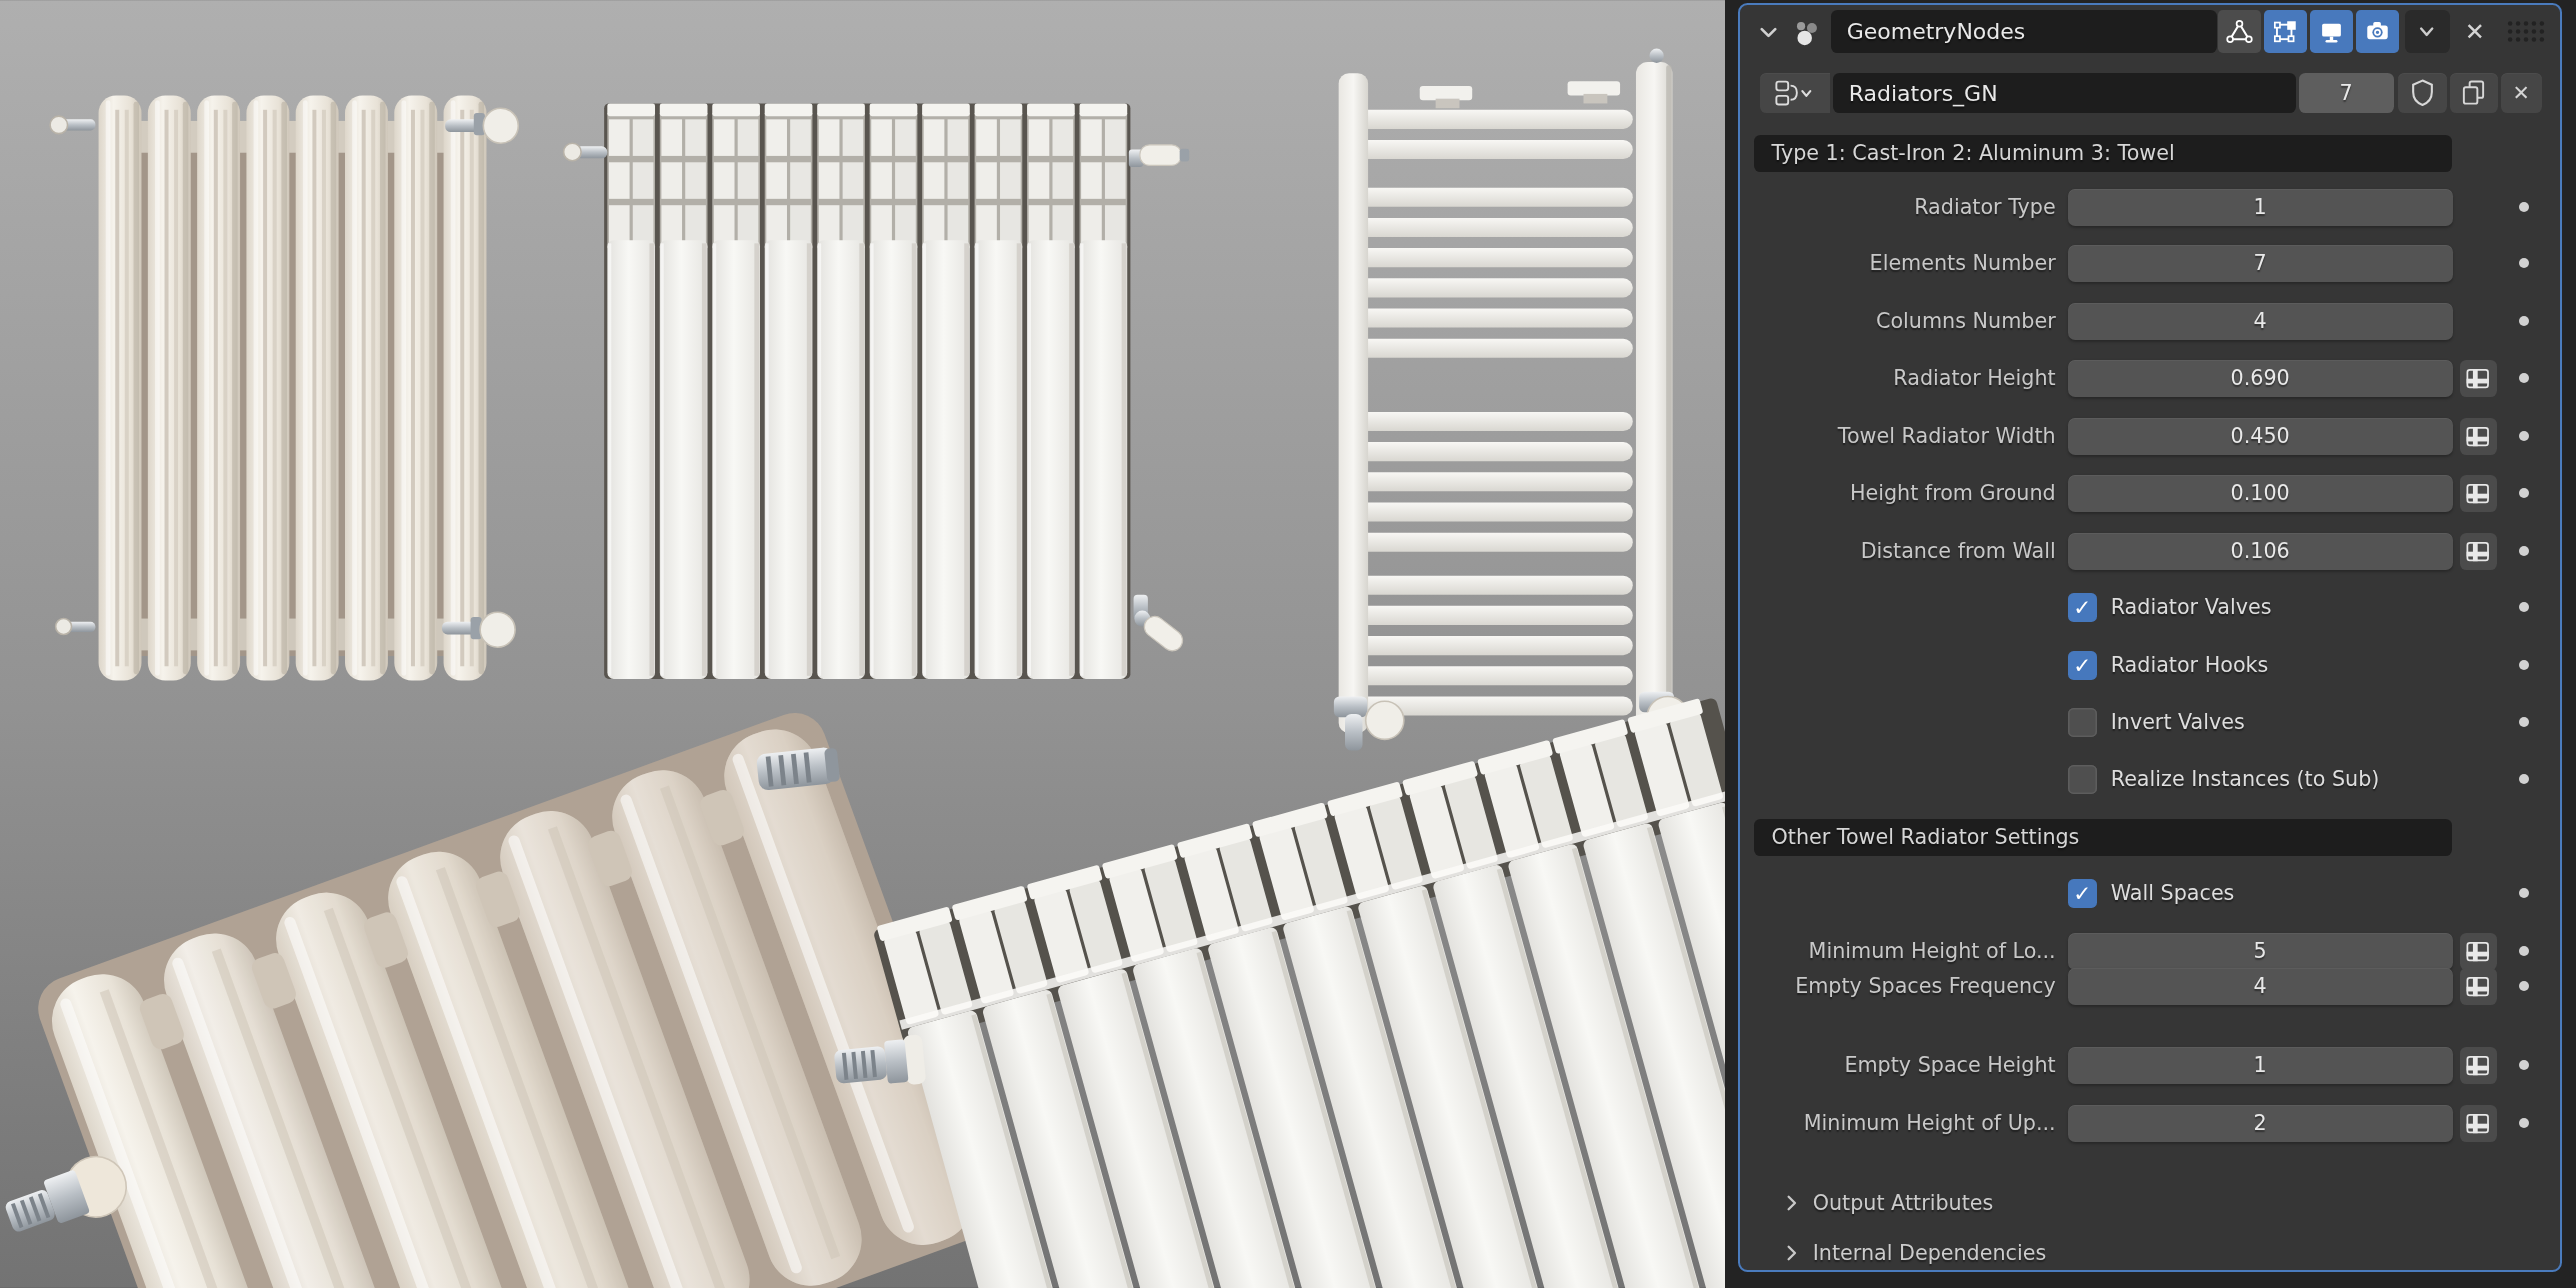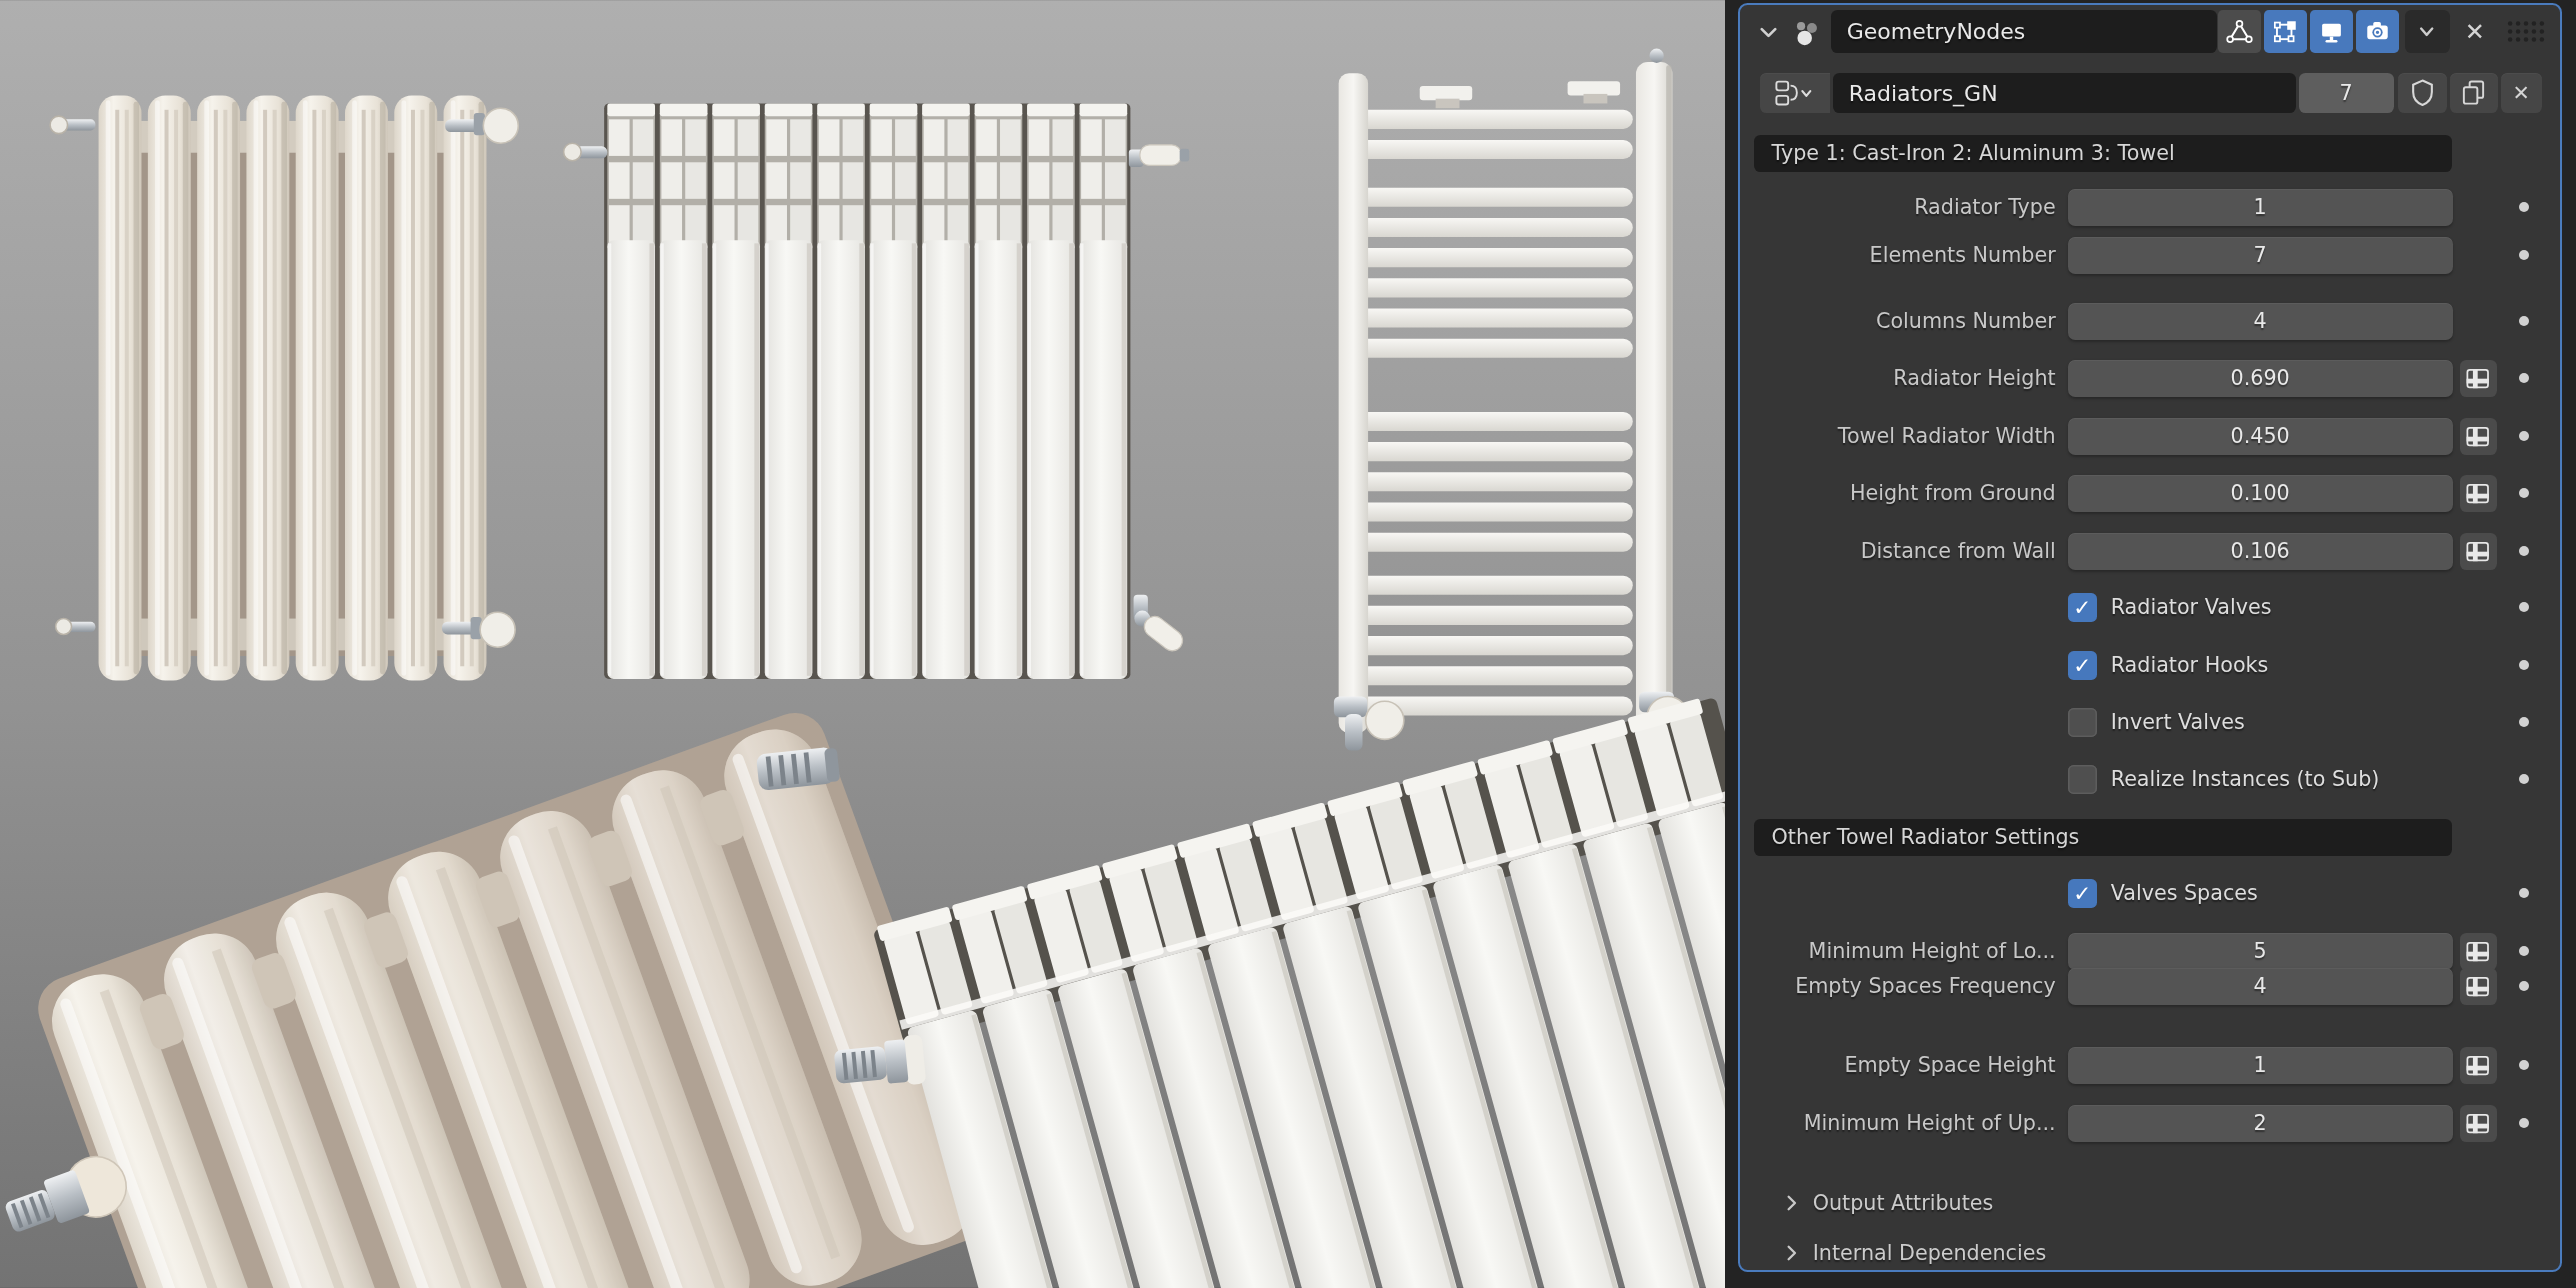--- a/index.html
+++ b/index.html
@@ -411,21 +411,21 @@
       <span class="xglyph" style="font-size:20.7px;">✕</span>
     </div>
 
     <div class="bar tsh" style="top:130px;">Type 1: Cast-Iron 2: Aluminum 3: Towel</div>
 
     <div class="prow" style="top:184px;">
       <span class="plabel tsh">Radiator Type</span>
       <div class="pfield tsh"><span>1</span></div>
       <span class="dot"></span>
     </div>
-    <div class="prow" style="top:232px;">
+    <div class="prow" style="top:240px;">
       <span class="plabel tsh">Elements Number</span>
       <div class="pfield tsh"><span>7</span></div>
       <span class="dot"></span>
     </div>
     <div class="prow" style="top:298px;">
       <span class="plabel tsh">Columns Number</span>
       <div class="pfield tsh"><span>4</span></div>
       <span class="dot"></span>
     </div>
     <div class="prow" style="top:355px;">
@@ -501,21 +501,21 @@
       <span class="cblabel tsh">Realize Instances (to Sub)</span>
       <span class="dot"></span>
     </div>
 
     <div class="bar tsh" style="top:814px;">Other Towel Radiator Settings</div>
 
     <div class="crow" style="top:874px;">
       <div class="checkbox cb-on">
         <span class="tick">✓</span>
       </div>
-      <span class="cblabel tsh">Valves Spaces</span>
+      <span class="cblabel tsh">Wall Spaces</span>
       <span class="dot"></span>
     </div>
 
     <div class="prow" style="top:928px;">
       <span class="plabel tsh">Minimum Height of Lo...</span>
       <div class="pfield tsh"><span>5</span></div>
       <div class="attrbtn">
         <svg width="25.4" height="25.4" viewBox="0 0 32 32">
           <rect x="3" y="5" width="26" height="22" rx="3" fill="none" stroke="#e8e8e8" stroke-width="2.2"></rect>
           <rect x="10" y="4" width="6" height="24" fill="#e8e8e8"></rect>

